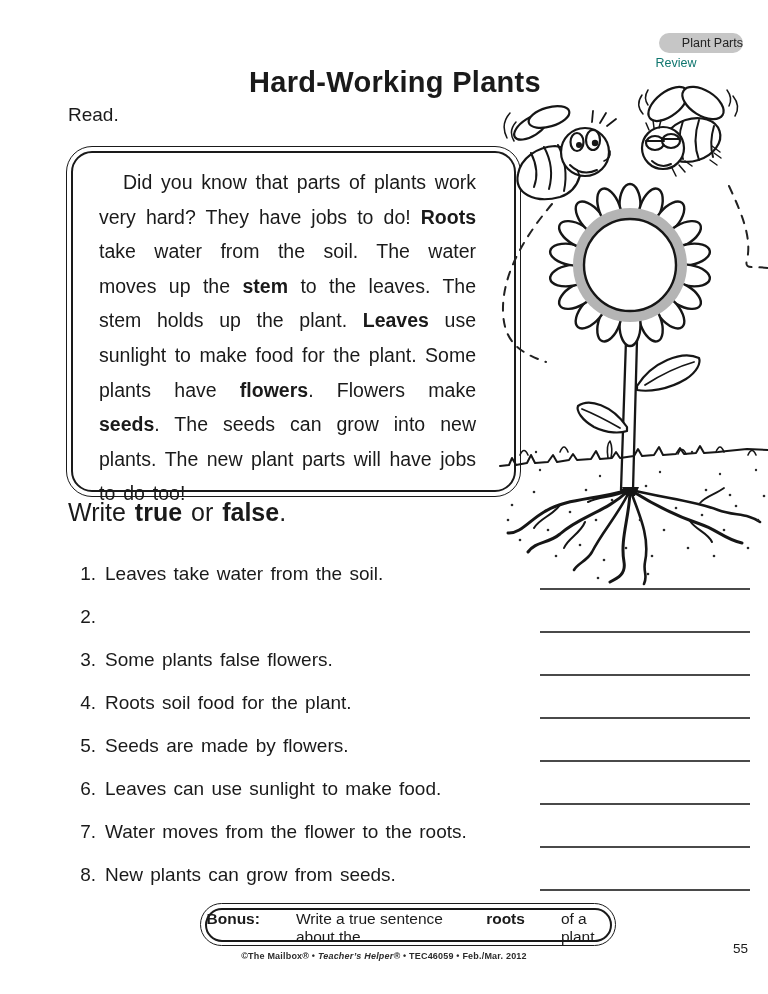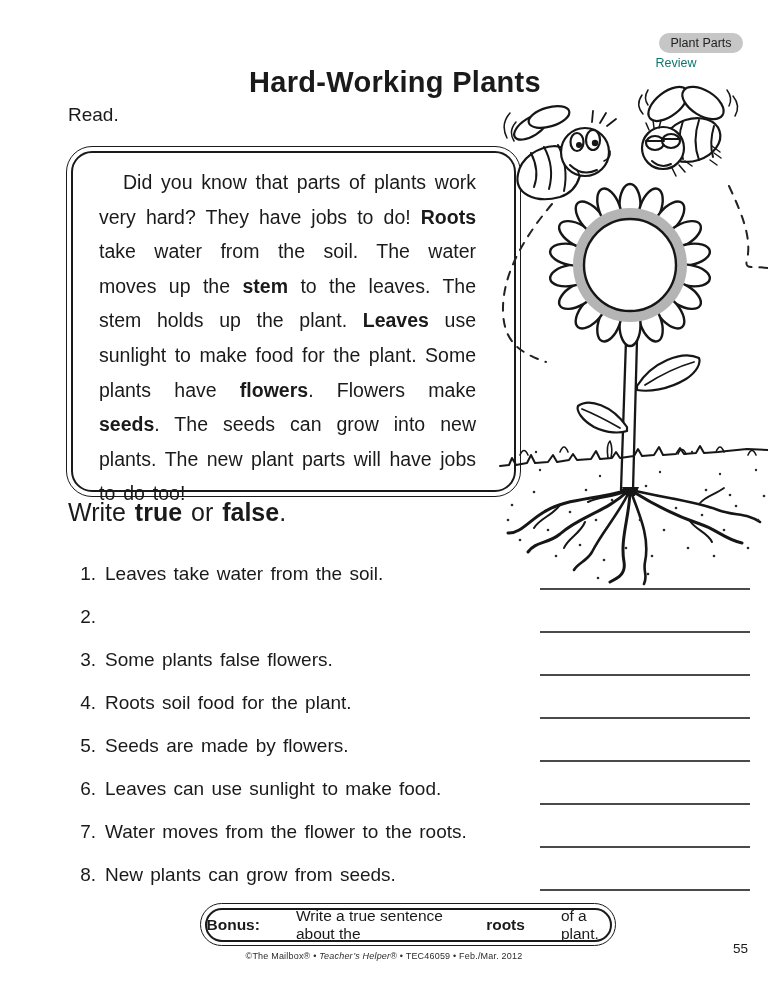--- a/index.html
+++ b/index.html
@@ -9,21 +9,21 @@
     margin:0 auto;
   }
   .b{font-weight:bold}
   .i{font-style:italic}
 
   
   .name-row{position:absolute;left:68px;top:30px;width:562px;display:flex;align-items:flex-end;}
   .name-label{font-size:18px;line-height:22px;}
   .name-line{flex:1;border-bottom:2px solid #3a3a3a;margin-left:10px;height:20px;}
   .badge{position:absolute;left:659px;top:33px;width:84px;height:20px;background:#c6c6c6;
-         border-radius:10px;font-size:12.5px;line-height:20px;text-align:center;color:#222;}
+         border-radius:10px;font-size:12.5px;line-height:20px;text-align:right;color:#222;}
   .review{position:absolute;left:634px;top:56px;width:84px;text-align:center;font-size:12.5px;color:#0f766e;}
   .title{position:absolute;left:0;top:66px;width:790px;margin:0;text-align:center;
          font-size:29px;font-weight:bold;letter-spacing:.3px;}
   .read{position:absolute;left:68px;top:104px;font-size:19px;}
 
   
   .passage-outer{position:absolute;left:66px;top:146px;width:455px;height:351px;
                  border:1.6px solid #1a1a1a;border-radius:26px;box-sizing:border-box;}
   .passage-inner{position:absolute;left:4px;top:4px;right:4px;bottom:4px;
                  border:2.6px solid #1a1a1a;border-radius:21px;box-sizing:border-box;
@@ -38,25 +38,25 @@
   .q-num{width:26px;text-align:right;margin-right:9px;flex:0 0 auto;}
   .q-text{white-space:nowrap;}
   .q-blank{margin-left:auto;width:210px;height:12px;border-bottom:2px solid #4a4a4a;
            position:relative;top:9px;flex:0 0 auto;}
 
   
   .bonus-outer{position:absolute;left:200px;top:903px;width:416px;height:43px;
                border:1.6px solid #1a1a1a;border-radius:22px;box-sizing:border-box;}
   .bonus-inner{position:absolute;left:3.5px;top:3.5px;right:3.5px;bottom:3.5px;
                border:2.2px solid #1a1a1a;border-radius:17px;
-               display:flex;align-items:center;justify-content:center;font-size:15.5px;gap:36px;}
+               display:flex;justify-content:center;font-size:15.5px;gap:36px;}
 
   
   .footer{position:absolute;left:0;top:951px;width:768px;text-align:center;
-          font-size:9px;font-weight:normal;color:#2b2b2b;letter-spacing:.2px;}
+          font-size:9px;font-weight:bold;color:#2b2b2b;letter-spacing:.2px;}
   .page-num{position:absolute;right:20px;top:941px;font-size:13.5px;}
 
   .illustration{position:absolute;left:495px;top:80px;width:273px;height:520px;}
 </style>
 </head>
 <body>
 
 <div class="page">
 
   <div class="badge">Plant Parts</div>

